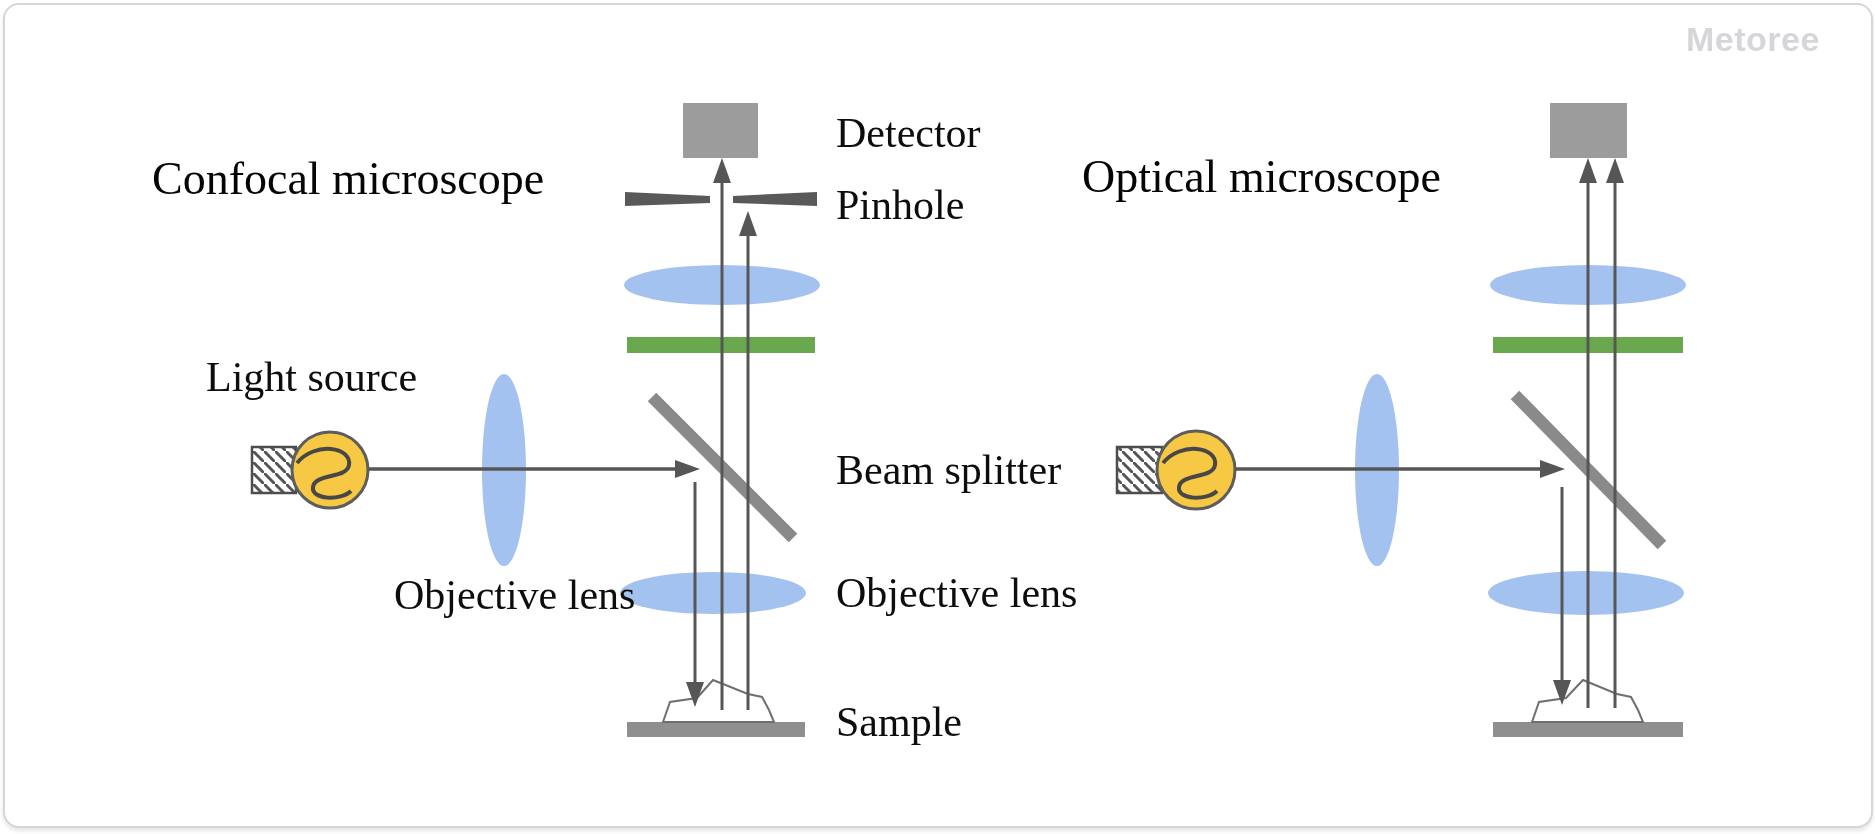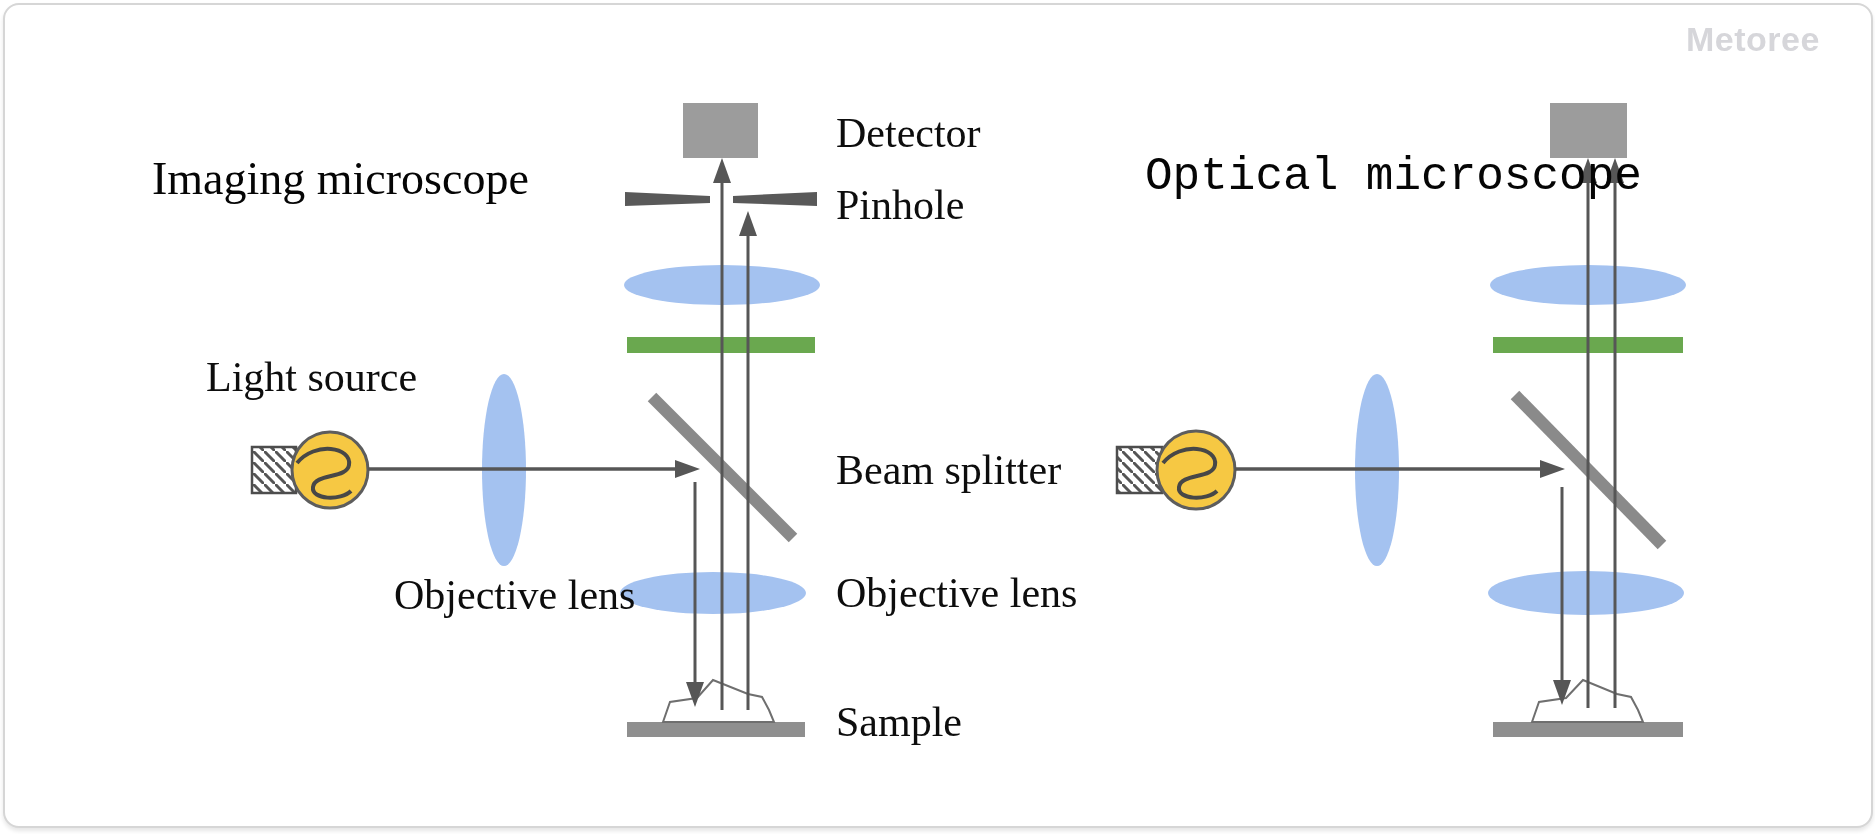--- a/index.html
+++ b/index.html
@@ -3,21 +3,21 @@
 <meta charset="utf-8">
 <style>
   html,body{margin:0;padding:0;background:#ffffff;}
   .stage{position:relative;width:1875px;height:834px;background:#ffffff;overflow:hidden;
          font-family:"Liberation Serif",serif;}
   .card{position:absolute;left:3px;top:3px;width:1866px;height:821px;background:#ffffff;
         border:2px solid #d6d6d6;border-radius:16px;box-shadow:0 3px 4px rgba(0,0,0,0.10);}
   .diagram-svg{position:absolute;left:0;top:0;}
   .title{position:absolute;font-size:46px;line-height:52px;color:#050505;white-space:nowrap;}
   .title-left{left:152px;top:153px;}
-  .title-right{left:1145px;top:151px;font-family:Liberation Mono, monospace;}
+  .title-right{left:1082px;top:151px;}
   .lbl{position:absolute;width:200px;text-align:left;font-size:42px;line-height:36px;
        color:#0d0d0d;white-space:nowrap;}
   .lbl-detector{left:836px;top:115px;}
   .lbl-pinhole{left:836px;top:187px;}
   .lbl-imaging{left:836px;top:266px;}
   .lbl-splitter{left:836px;top:452px;}
   .lbl-objective{left:836px;top:575px;}
   .lbl-sample{left:836px;top:704px;}
   .lbl-lightsource{left:206px;top:359px;font-family:Liberation Serif, serif;}
   .lbl-lightinglens{left:394px;top:577px;}
@@ -78,21 +78,21 @@
     <line x1="1235" y1="469" x2="1543" y2="469" stroke="#565656" stroke-width="3.5"></line>
     <polygon points="1565,469 1540,460 1540,478" fill="#565656"></polygon>
     <line x1="1562" y1="487" x2="1562" y2="682" stroke="#565656" stroke-width="3"></line>
     <polygon points="1562,705 1553,680 1571,680" fill="#565656"></polygon>
     <line x1="1588" y1="708" x2="1588" y2="180" stroke="#565656" stroke-width="3"></line>
     <polygon points="1588,158 1579,183 1597,183" fill="#565656"></polygon>
     <line x1="1615" y1="708" x2="1615" y2="180" stroke="#565656" stroke-width="3"></line>
     <polygon points="1615,158 1606,183 1624,183" fill="#565656"></polygon>
   </svg>
 
-  <div class="title title-left">Imaging microscope</div>
+  <div class="title title-left">Confocal microscope</div>
   <div class="title title-right">Optical microscope</div>
 
   <div class="lbl lbl-detector">Detector</div>
   <div class="lbl lbl-pinhole">Pinhole</div>
   <div class="lbl lbl-splitter">Beam splitter</div>
   <div class="lbl lbl-objective">Objective lens</div>
   <div class="lbl lbl-sample">Sample</div>
 
   <div class="lbl lbl-lightsource">Light source</div>
   <div class="lbl lbl-lightinglens">Objective lens</div>

